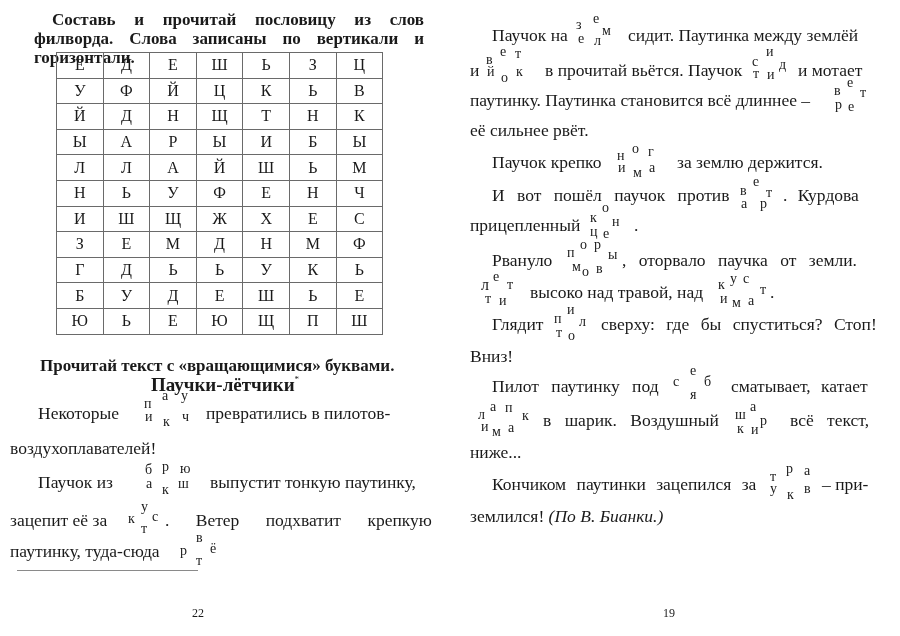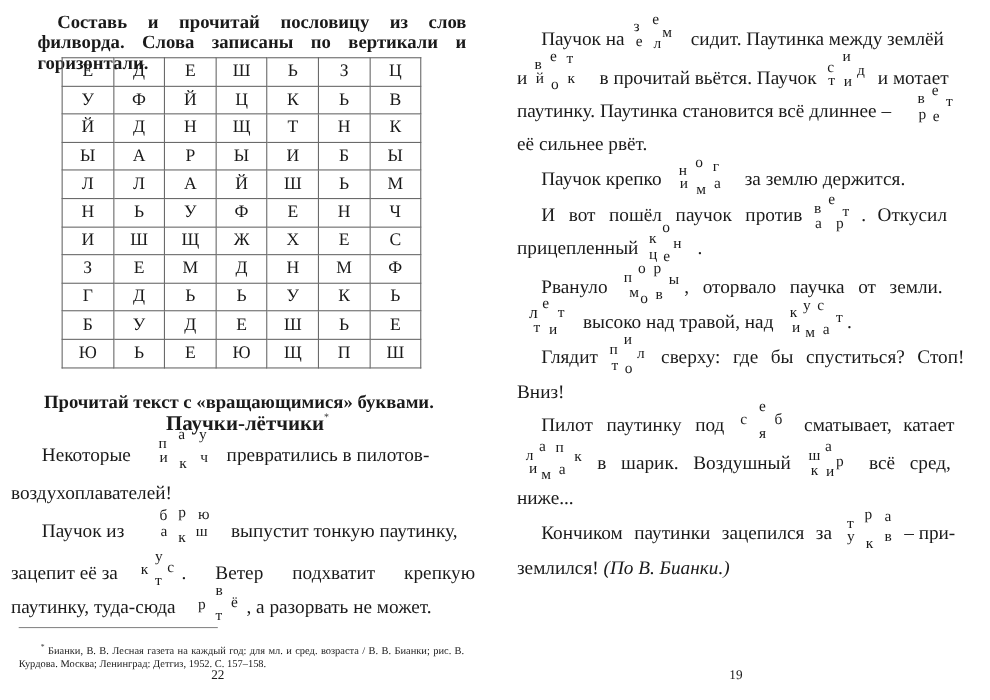--- a/index.html
+++ b/index.html
@@ -182,24 +182,22 @@
   </div>
   <div class="line" style="top:541px;left:10px">паутинку, туда-сюда</div>
 
   <div class="line" style="top:510px;left:165px;width:262px;word-spacing:22px">. Ветер подхватит крепкую</div>
   <div class="cluster" style="left:180px;top:531px">
     <span style="left:0;top:13px">р</span>
     <span style="left:16px;top:0">в</span>
     <span style="left:16px;top:23px">т</span>
     <span style="left:30px;top:11px">ё</span>
   </div>
-  <div class="line" style="top:541px;left:224px">, а разорвать не может.</div>
 
   <div class="footrule"></div>
-  <div class="footnote"><sup style="font-size:7px">*</sup> <span>Бианки, В. В. Лесная газета на каждый год: для мл. и сред. возраста / В. В. Бианки; рис. В. Курдова. Москва; Ленинград: Детгиз, 1952. С. 157–158.</span></div>
   <div class="pagenum pn-left">22</div>
 </div>
 
 <div class="page page-right">
   
 </div>
 
 <div id="right-lines">
 
   <div class="line" style="top:25px;left:492px">Паучок на</div>
@@ -254,21 +252,21 @@
   <div class="line" style="top:152px;left:677px">за землю держится.</div>
 
   <div class="line" style="top:185px;left:492px;word-spacing:8px">И вот пошёл паучок против</div>
   <div class="cluster" style="left:740px;top:172px">
     <span style="left:0;top:12px">в</span>
     <span style="left:13px;top:3px">е</span>
     <span style="left:26px;top:14px">т</span>
     <span style="left:1px;top:25px">а</span>
     <span style="left:20px;top:25px">р</span>
   </div>
-  <div class="line" style="top:185px;left:783px;word-spacing:6px">. Откусил</div>
+  <div class="line" style="top:185px;left:783px;word-spacing:6px">. Курдова</div>
 
   <div class="line" style="top:215px;left:470px">прицепленный</div>
   <div class="cluster" style="left:590px;top:201px">
     <span style="left:0;top:10px">к</span>
     <span style="left:12px;top:0">о</span>
     <span style="left:22px;top:14px">н</span>
     <span style="left:0;top:24px">ц</span>
     <span style="left:13px;top:26px">е</span>
   </div>
   <div class="line" style="top:215px;left:634px">.</div>
@@ -335,21 +333,21 @@
     <span style="left:30px;top:23px">а</span>
   </div>
   <div class="line" style="top:410px;left:543px;word-spacing:9px">в шарик. Воздушный</div>
   <div class="cluster" style="left:735px;top:398px">
     <span style="left:0;top:10px">ш</span>
     <span style="left:15px;top:2px">а</span>
     <span style="left:25px;top:16px">р</span>
     <span style="left:2px;top:24px">к</span>
     <span style="left:16px;top:25px">и</span>
   </div>
-  <div class="line" style="top:410px;left:790px;word-spacing:9px">всё сред,</div>
+  <div class="line" style="top:410px;left:790px;word-spacing:9px">всё текст,</div>
 
   <div class="line" style="top:442px;left:470px">ниже...</div>
 
   <div class="line" style="top:474px;left:492px;word-spacing:6px">Кончиком паутинки зацепился за</div>
   <div class="cluster" style="left:770px;top:462px">
     <span style="left:0;top:8px">т</span>
     <span style="left:16px;top:0">р</span>
     <span style="left:34px;top:2px">а</span>
     <span style="left:0;top:20px">у</span>
     <span style="left:17px;top:26px">к</span>

